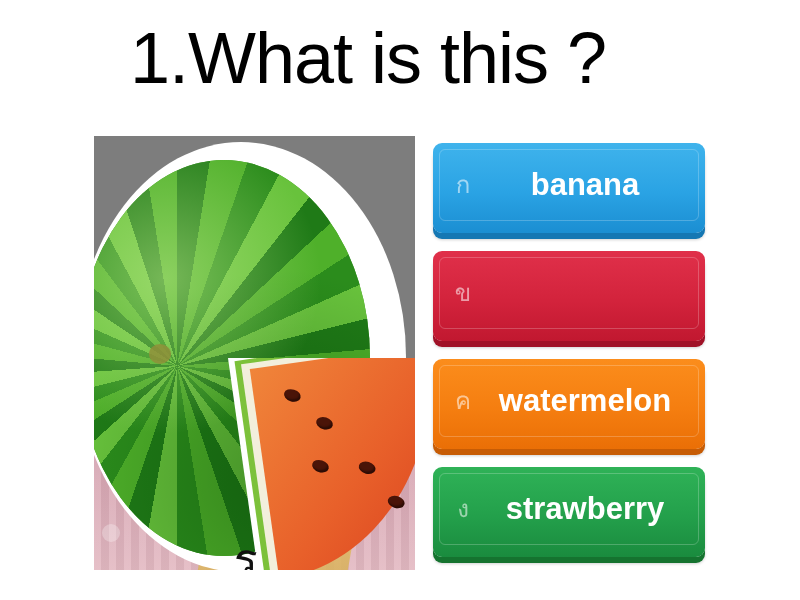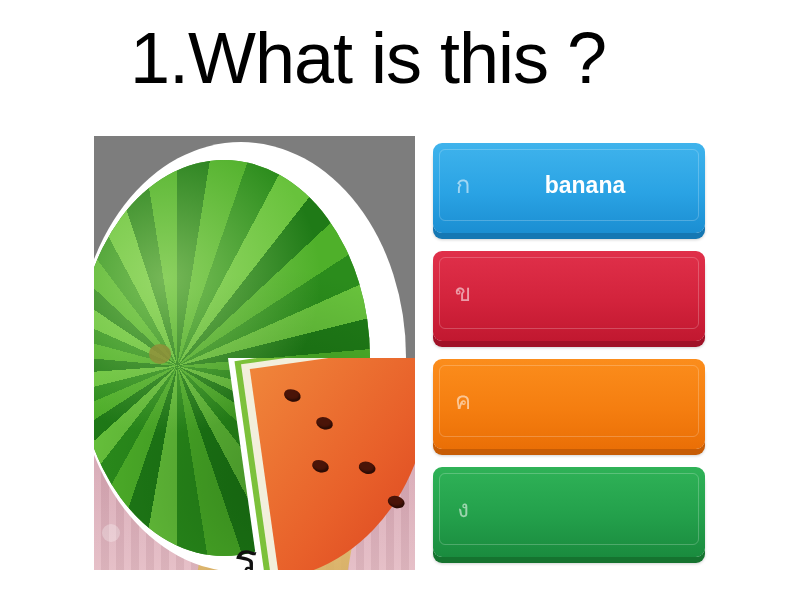--- a/index.html
+++ b/index.html
@@ -192,21 +192,21 @@
     width: 40px;
     text-align: center;
     font-size: 24px;
     color: rgba(255,255,255,0.55);
     font-family: "DejaVu Sans", sans-serif;
     line-height: 1;
   }
   .answer-label {
     flex: 1 1 auto;
     text-align: center;
-    font-size: 23px;
+    font-size: 31px;
     font-weight: bold;
     color: #ffffff;
     padding-right: 8px;
     white-space: nowrap;
   }
 
   .btn-blue {
     background: linear-gradient(180deg, #3fb3ec 0%, #2aa3e4 55%, #1b8ed2 100%);
     box-shadow: 0 6px 0 0 #1577b3, 0 7px 3px rgba(0,0,0,0.18);
   }
@@ -270,20 +270,22 @@
       <span class="answer-letter">ก</span>
       <span class="answer-label">banana</span>
     </div>
 
     <div class="answer-btn btn-red">
       <span class="answer-letter">ข</span>
     </div>
 
     <div class="answer-btn btn-orange">
       <span class="answer-letter">ค</span>
+      <span class="answer-label">watermelon</span>
     </div>
 
     <div class="answer-btn btn-green">
       <span class="answer-letter">ง</span>
+      <span class="answer-label">strawberry</span>
     </div>
 
   </div>
 </div>
 
 </body></html>

